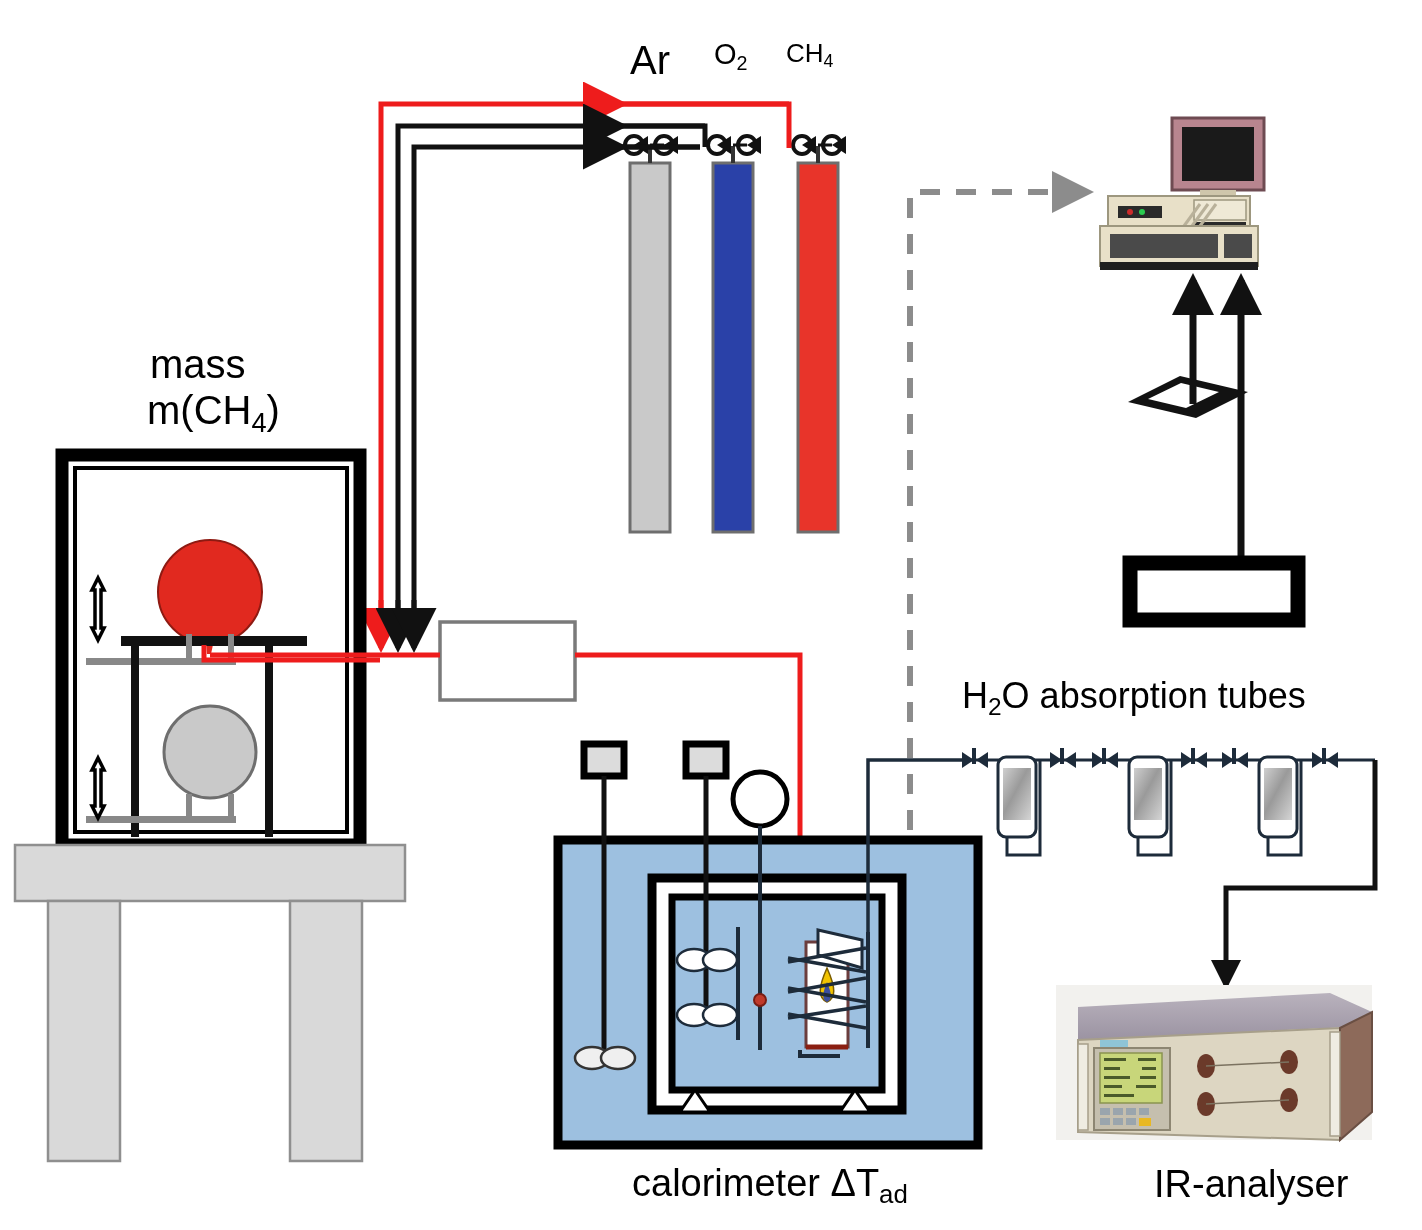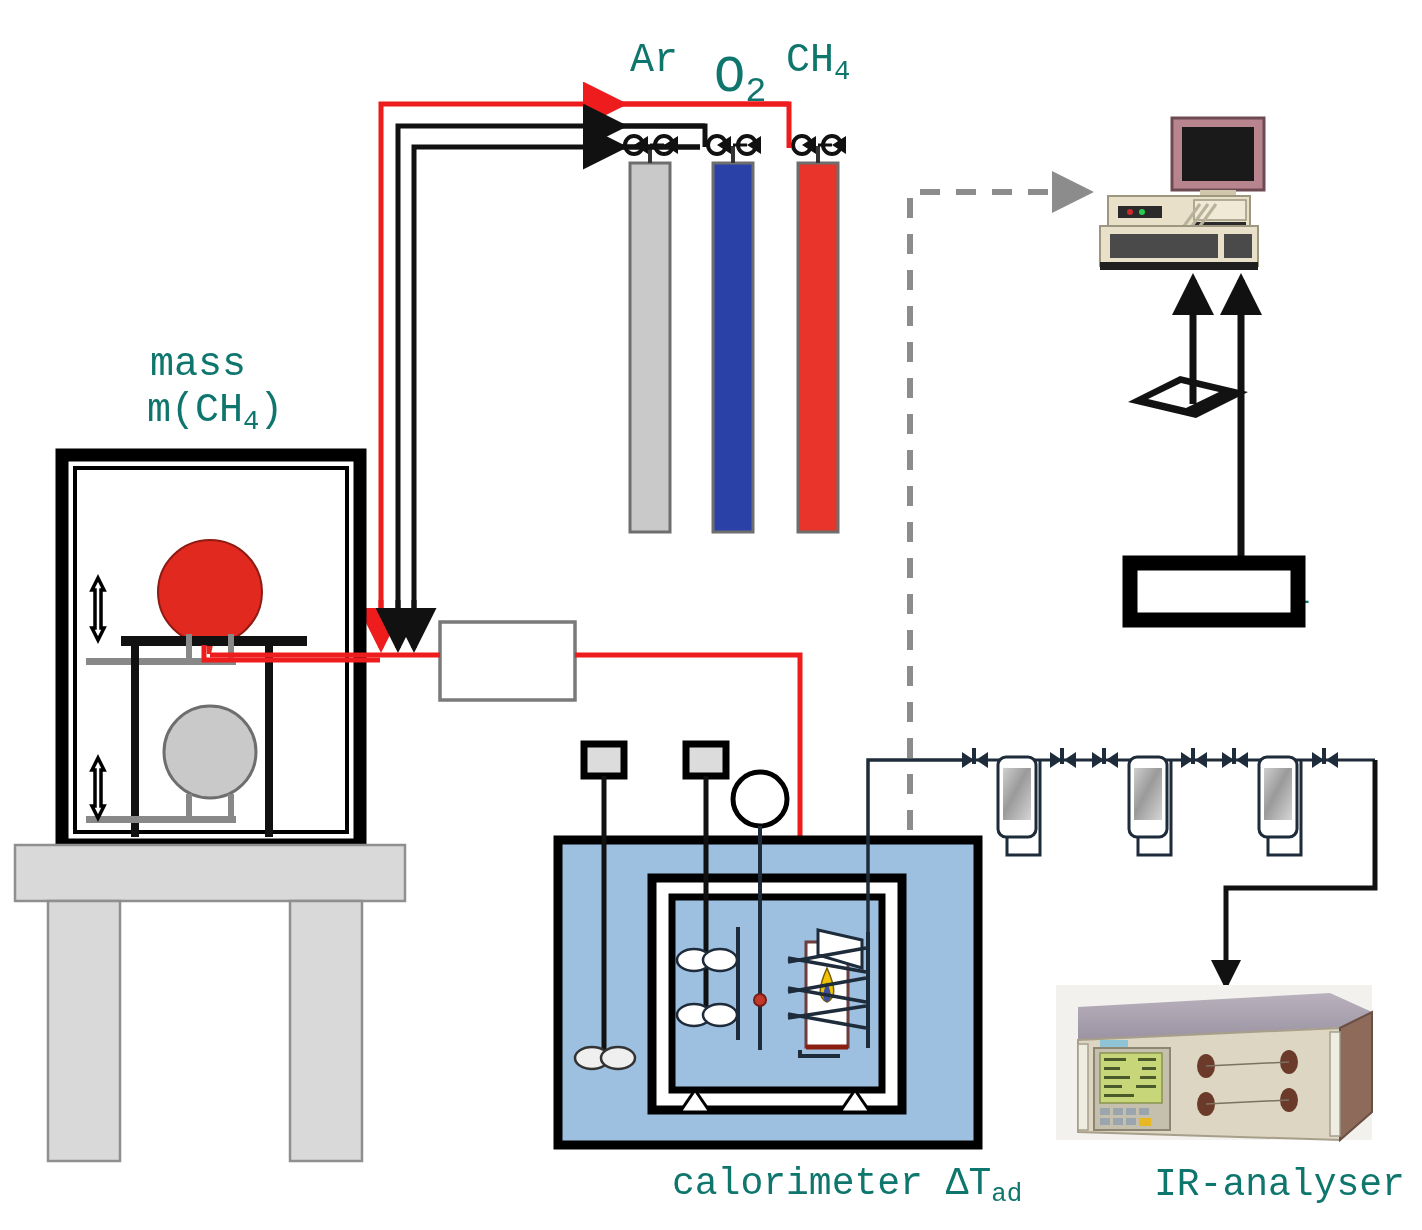--- a/index.html
+++ b/index.html
@@ -1,54 +1,57 @@
 <!DOCTYPE html>
 <html><head>
 <meta charset="utf-8">
 <style>
   html,body{margin:0;padding:0;background:#fff;}
   body{font-family:"Liberation Sans", sans-serif;}
   #stage{position:relative;width:1422px;height:1230px;background:#fff;overflow:hidden;}
-  .lbl{position:absolute;color:#0f766e;font-family:Liberation Mono, monospace;white-space:nowrap;}
+  .lbl{position:absolute;color:#000000;font-family:Liberation Sans, sans-serif;white-space:nowrap;}
   .lbl sub{font-size:0.68em;vertical-align:-0.28em;}
   svg.layer{position:absolute;left:0;top:0;width:1422px;height:1230px;overflow:visible;}
 </style>
 </head>
 <body>
 
 <div id="stage">
 
   <div class="lbl" style="left:630px;top:38px;font-size:40px;">Ar</div>
 
-  <div class="lbl" style="left:714px;top:48px;font-size:52px;">
+  <div class="lbl" style="left:714px;top:38px;font-size:29px;">
     <span>O</span><sub>2</sub>
   </div>
 
-  <div class="lbl" style="left:786px;top:38px;font-size:40px;">
+  <div class="lbl" style="left:786px;top:38px;font-size:26px;">
     <span>CH</span><sub>4</sub>
   </div>
 
   <div class="lbl" style="left:150px;top:342px;font-size:40px;">mass</div>
 
   <div class="lbl" style="left:147px;top:388px;font-size:40px;">
     <span>m(CH</span><sub>4</sub><span>)</span>
   </div>
 
   <div class="lbl" style="left:176px;top:572px;font-size:36px;">
     <span>CH</span><sub>4</sub>
   </div>
 
   <div class="lbl" style="left:496px;top:630px;font-size:44px;">V</div>
 
   <div class="lbl" style="left:741px;top:778px;font-size:34px;">T</div>
 
   <div class="lbl" style="left:1147px;top:575px;font-size:34px;letter-spacing:0px;">00:00:01</div>
 
-
-  <div class="lbl" style="left:632px;top:1162px;font-size:38px;margin-left:40px;">
+  <div class="lbl" style="left:962px;top:675px;font-size:36px;">
+    <span>H</span><sub>2</sub><span>O absorption tubes</span>
+  </div>
+
+  <div class="lbl" style="left:632px;top:1162px;font-size:38px;">
     <span>calorimeter ΔT</span><sub>ad</sub>
   </div>
 
   <div class="lbl" style="left:1134px;top:1163px;font-size:38px;margin-left:20px;">IR-analyser</div>
 
   <svg class="layer" viewBox="0 0 1422 1230">
     <defs>
       <marker id="ahL" markerWidth="9" markerHeight="9" refX="8" refY="4.5" orient="auto">
         <path d="M9,0 L9,9 L0,4.5 z" fill="#111"></path>
       </marker>

